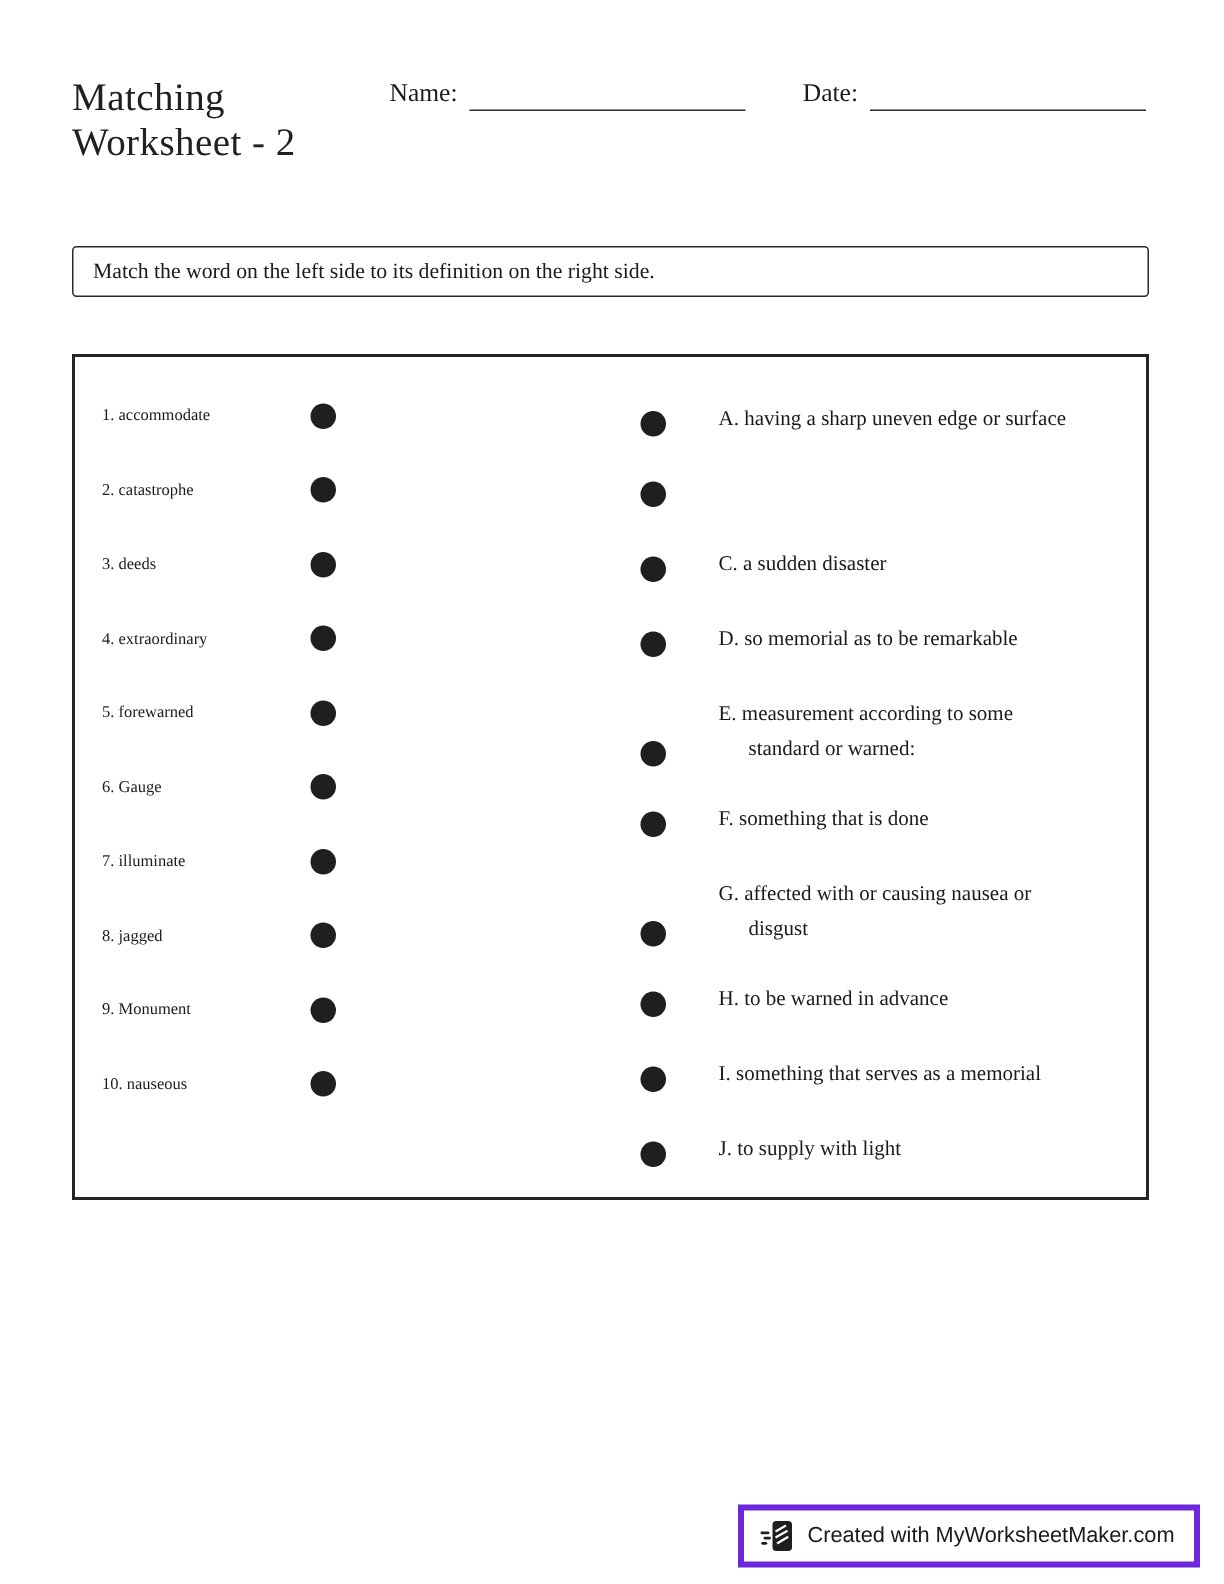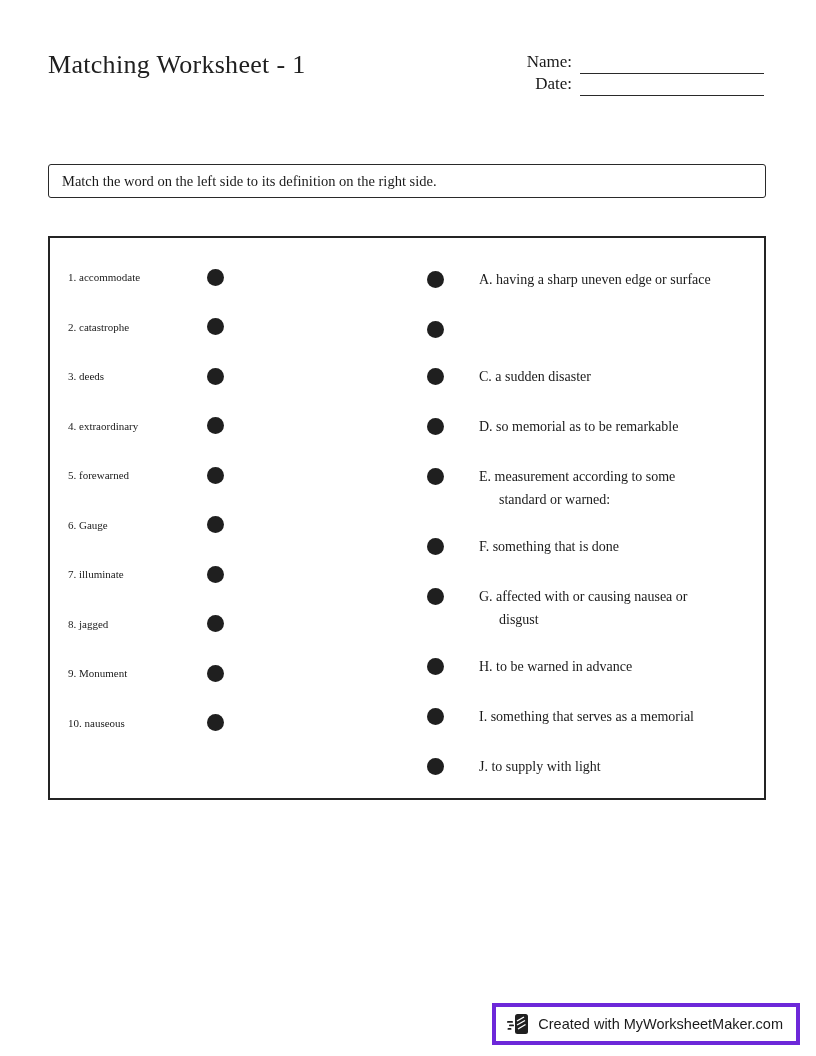--- a/index.html
+++ b/index.html
@@ -24,21 +24,21 @@
     display: flex;
     justify-content: space-between;
     align-items: flex-start;
   }
   .title {
     font-size: 26px;
     font-weight: 400;
     letter-spacing: 0.3px;
     color: #202020;
   }
-  .name-date { display: flex; flex-direction: column; margin-top: 2px; }
+  .name-date { display: flex; flex-direction: row; gap: 17px; margin-top: 2px; }
   .nd-row { display: flex; align-items: flex-end; }
   .nd-label {
     display: inline-block;
     width: 58px;
     text-align: right;
     font-size: 17px;
     padding-bottom: 2px;
   }
   .nd-line {
     display: inline-block;
@@ -89,21 +89,21 @@
     border-radius: 50%;
     background: #1f1f1f;
     flex: 0 0 17px;
   }
   .defs-col {
     margin-left: 203px;
     padding-top: 0.5px;
     display: flex;
     flex-direction: column;
   }
-  .def-row { display: flex; align-items: flex-start; margin-bottom: 27px; }
+  .def-row { display: flex; align-items: flex-end; margin-bottom: 27px; }
   .def-row.two-line { margin-bottom: 24px; }
   .def-row .dot { margin-top: 3px; }
   .def-text {
     margin-left: 35px;
     width: 282px;
     font-size: 14px;
     line-height: 23px;
     white-space: pre-line;
     padding-left: 20px;
     text-indent: -20px;
@@ -126,21 +126,21 @@
     color: #1a1a1a;
   }
   .logo-icon { display: inline-flex; }
 </style>
 </head>
 <body>
 
 <div class="page">
 
   <div class="header">
-    <div class="title">Matching Worksheet - 1</div>
+    <div class="title">Matching Worksheet - 2</div>
     <div class="name-date">
       <div class="nd-row">
         <span class="nd-label">Name:</span>
         <span class="nd-line"></span>
       </div>
       <div class="nd-row">
         <span class="nd-label">Date:</span>
         <span class="nd-line"></span>
       </div>
     </div>

